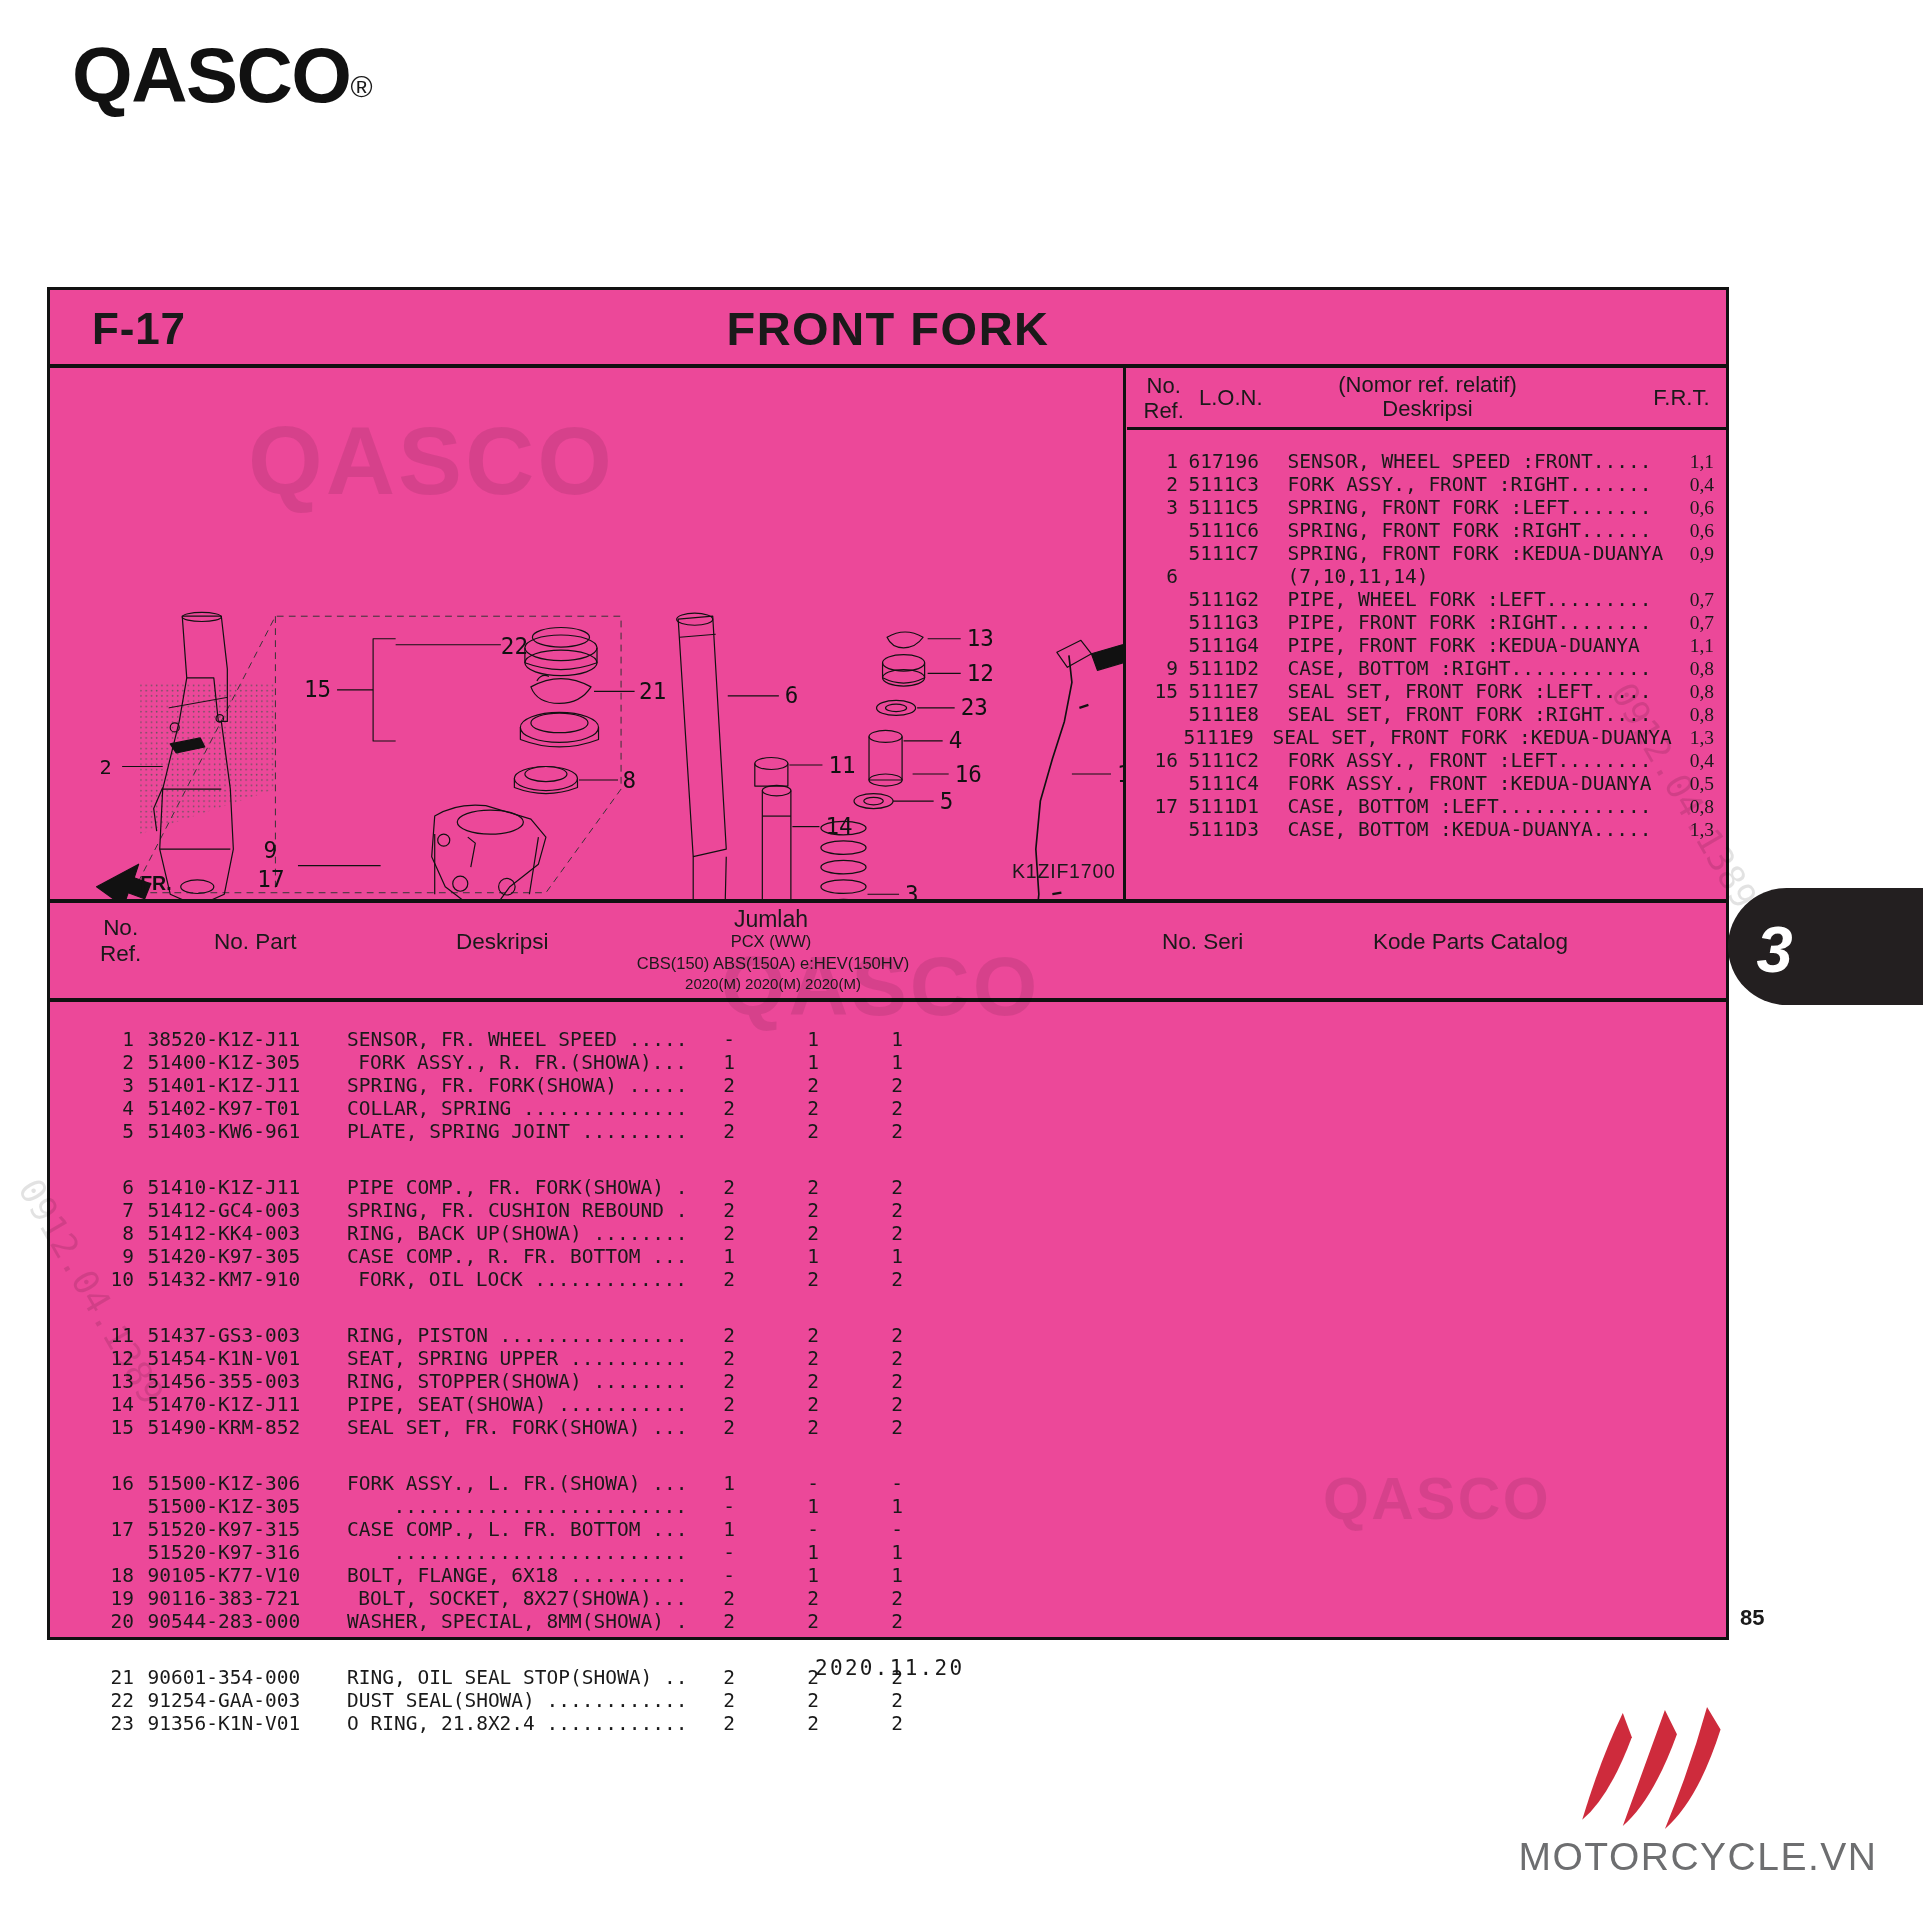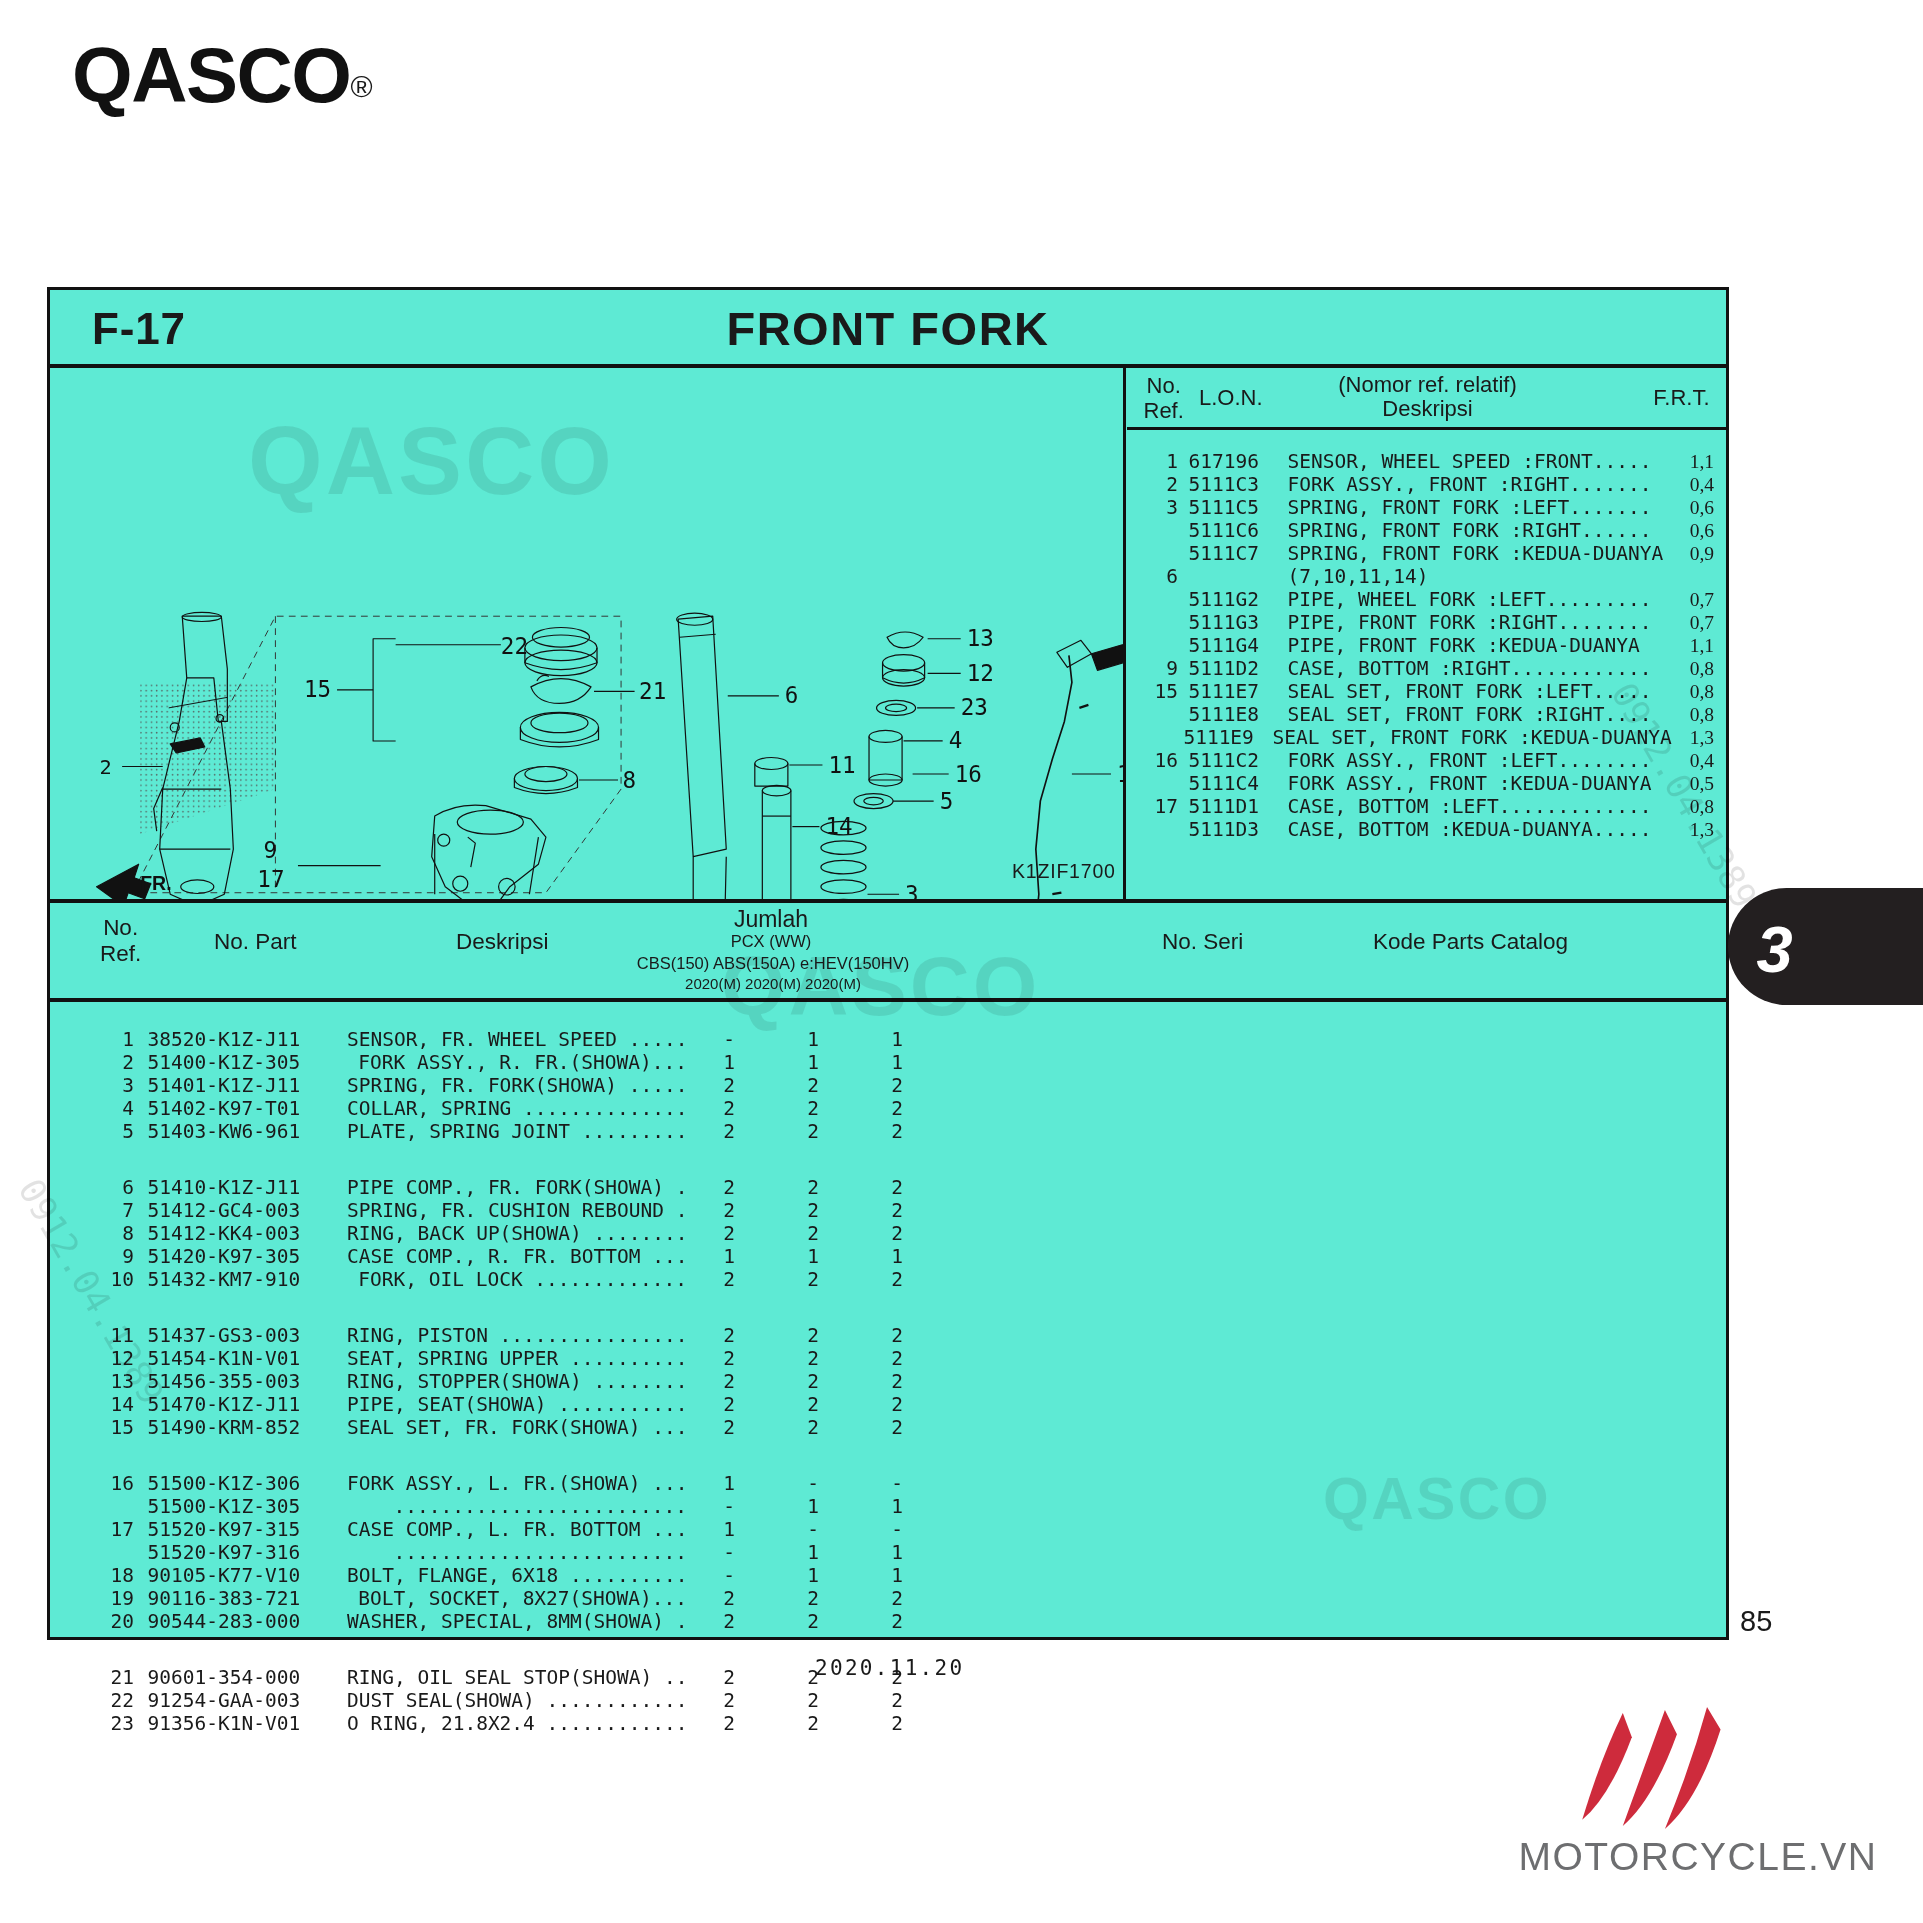--- a/index.html
+++ b/index.html
@@ -8,21 +8,21 @@
        overflow:hidden;}
 
   
   #brand{position:absolute;left:72px;top:36px;}
   #brand .word{font-family:"Liberation Sans",sans-serif;font-weight:700;
      font-size:78px;letter-spacing:-1.5px;line-height:1;color:#111;}
   #brand .reg{font-size:30px;vertical-align:super;font-weight:400;}
 
   
   #sheet{position:absolute;left:47px;top:287px;width:1682px;height:1353px;
-         border:3.8px solid #111;background:#5eead4;box-sizing:border-box;}
+         border:3.8px solid #111;background:#ec4899;box-sizing:border-box;}
 
   
   #titleband{position:relative;height:74px;border-bottom:4.5px solid #111;}
   #fno{position:absolute;left:42px;top:13.5px;font-size:44px;font-weight:700;
        letter-spacing:0.8px;}
   #ftitle{position:absolute;left:0;right:0;top:10.5px;text-align:center;
        font-size:47px;font-weight:700;letter-spacing:1.5px;}
 
   
   #mid{position:relative;height:531px;border-bottom:4.5px solid #111;}
@@ -76,22 +76,22 @@
   
   #docdate{position:absolute;left:815px;top:1656px;font-size:21px;
      letter-spacing:2.3px;font-family:"DejaVu Sans Mono","Liberation Mono",monospace;}
 
   
   #tab{position:absolute;left:1728px;top:888px;width:195px;height:117px;
      background:#231f20;border-radius:59px 0 0 59px;}
   #tab span{position:absolute;left:28.6px;top:24px;color:#fff;font-size:65px;
      font-weight:700;font-style:italic;}
 
-  #pageno{position:absolute;left:1740px;top:1605px;font-size:29px;
-     font-weight:400;}
+  #pageno{position:absolute;left:1740px;top:1605px;font-size:22px;
+     font-weight:700;}
 
   
   #mvn{position:absolute;left:1510px;top:1707px;width:376px;height:188px;}
   #mvn .txt{position:absolute;left:-15px;top:128px;width:406px;text-align:center;
      font-size:39px;letter-spacing:1.5px;color:#6d6e70;}
 
   
   .wm{position:absolute;color:#000;opacity:.085;pointer-events:none;
      font-weight:700;user-select:none;}
   .wmtxt{position:absolute;color:#000;opacity:.11;pointer-events:none;

